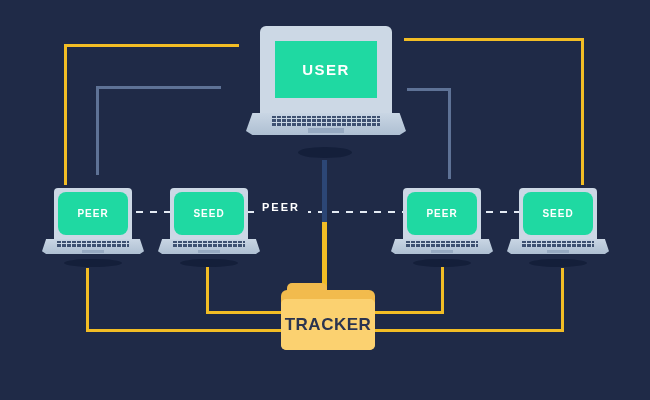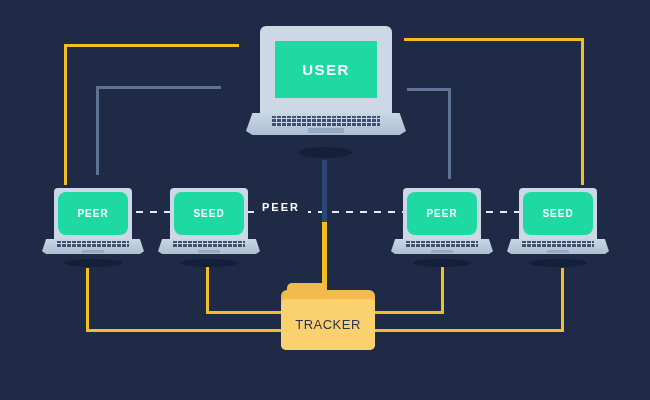--- a/index.html
+++ b/index.html
@@ -90,21 +90,21 @@
   .seed-right-shadow{left:529px;top:259px;width:58px;height:8px;}
   
   .folder{position:absolute;left:281px;top:283px;width:94px;height:67px;z-index:3;}
   .folder-tab{position:absolute;left:6px;top:0;width:40px;height:16px;border-radius:5px 5px 0 0;background:var(--folder-dark,#f2bb4d);}
   .folder-body{position:absolute;left:0;top:7px;width:94px;height:60px;border-radius:6px;background:var(--folder-dark,#f2bb4d);}
   .folder-front{
     position:absolute;left:0;top:16px;width:94px;height:51px;border-radius:5px;
     background:var(--folder-light,#fbd170);
     display:flex;align-items:center;justify-content:center;
   }
-  .folder-label{color:var(--folder-text,#2a3450);font-weight:normal;font-size:13px;letter-spacing:0.5px;}
+  .folder-label{color:var(--folder-text,#2a3450);font-weight:bold;font-size:17px;letter-spacing:0.5px;}
 </style>
 </head>
 <body>
 
 <div class="stage">
 
   <div class="line yellow l-tl-yv"></div>
   <div class="line yellow l-tl-yh"></div>
   <div class="line blue l-tl-bv"></div>
   <div class="line blue l-tl-bh"></div>

